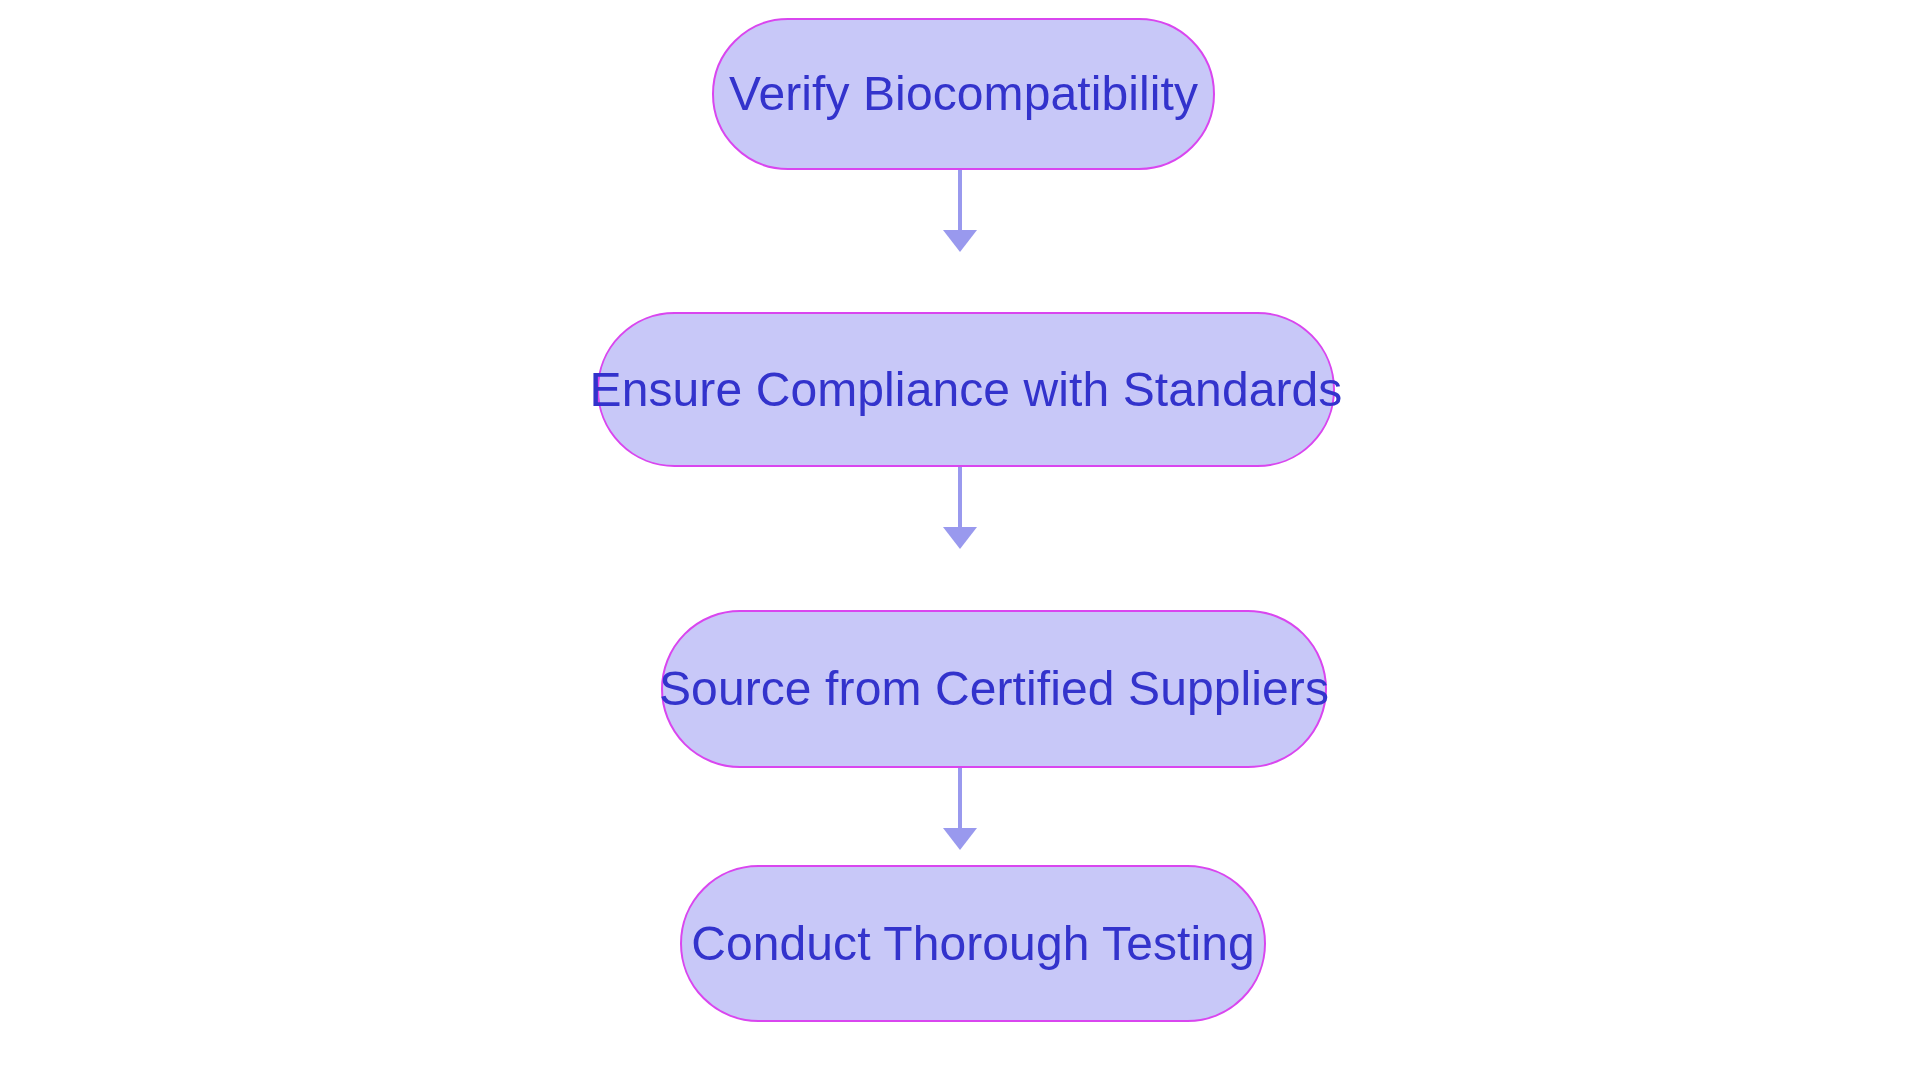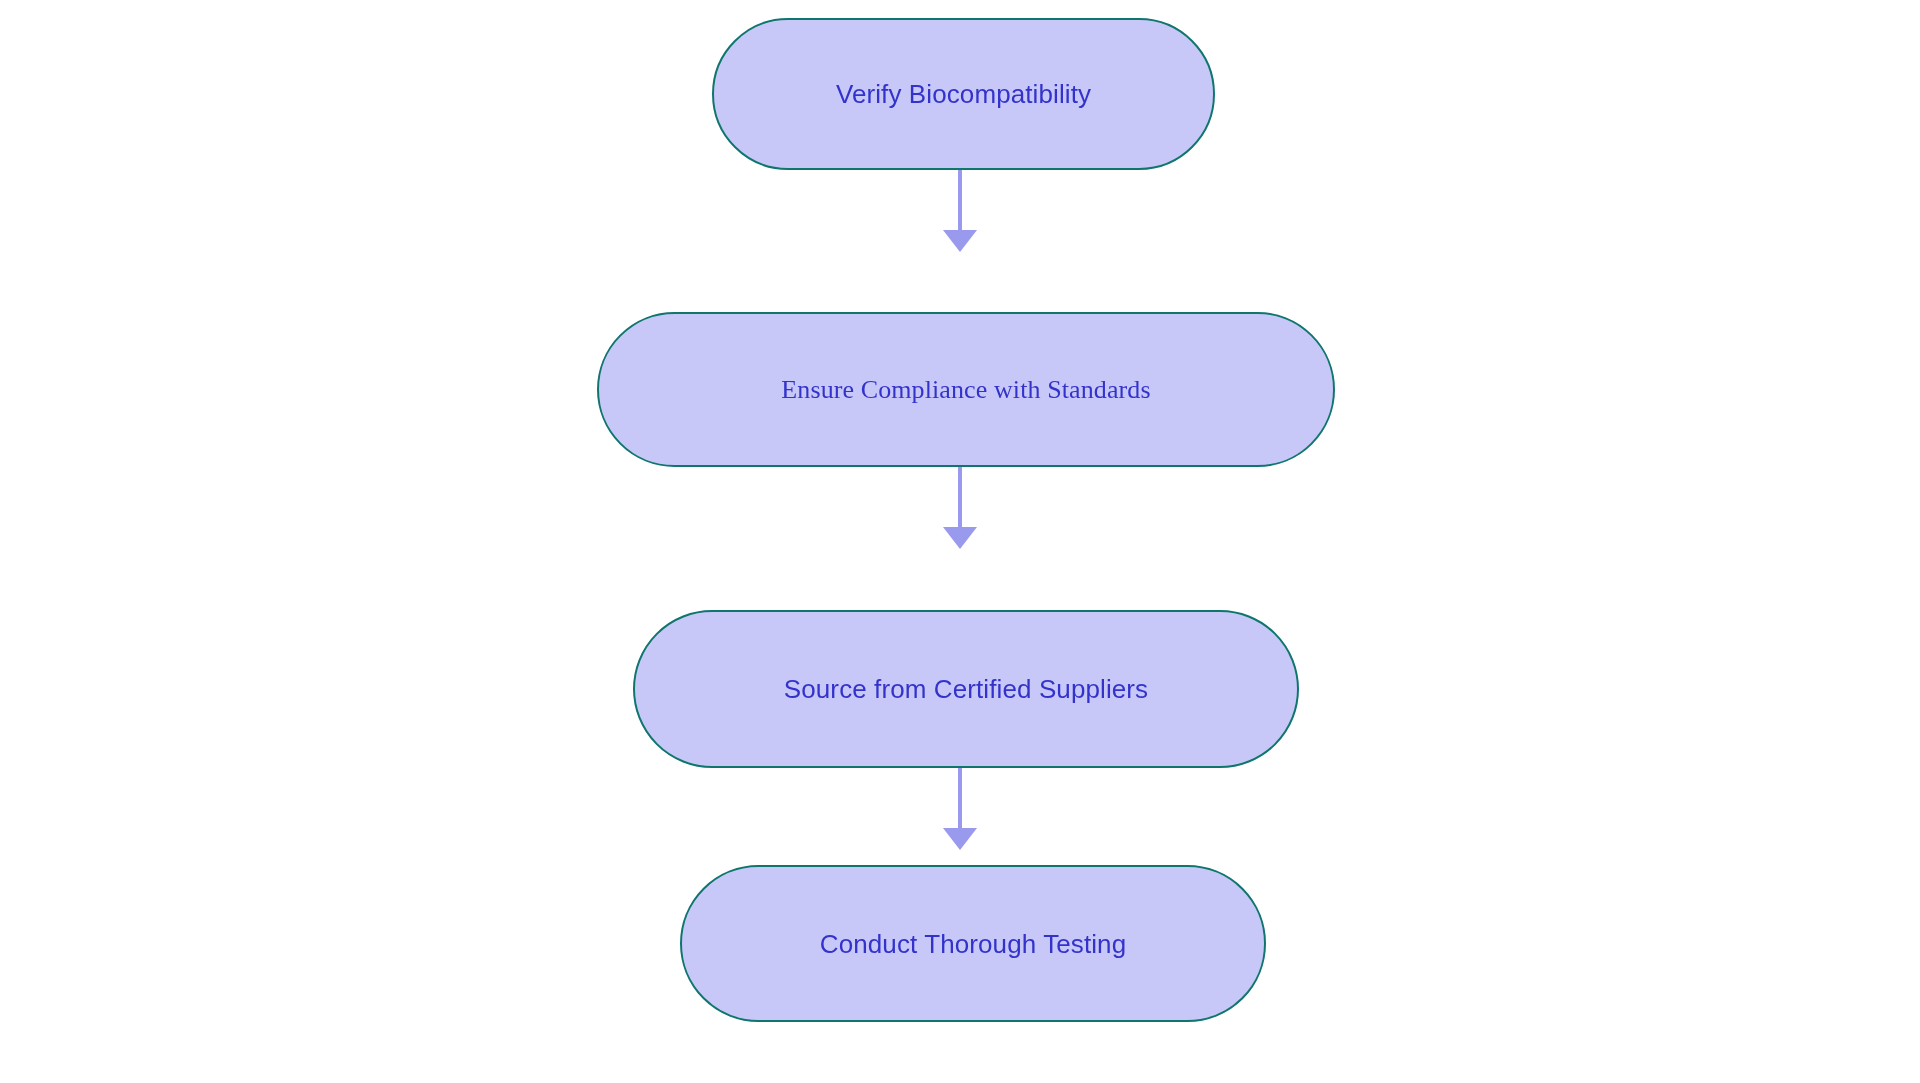--- a/index.html
+++ b/index.html
@@ -22,41 +22,41 @@
     background: #ffffff;
   }
 
   .flow-node {
     position: absolute;
     box-sizing: border-box;
     display: flex;
     align-items: center;
     justify-content: center;
     background: #c8c8f8;
-    border: 2px solid #0f766e;
+    border: 2px solid #d946ef;
     border-radius: 999px;
     color: #3333cc;
     font-family: "Liberation Sans", sans-serif;
-    font-size: 26px;
+    font-size: 48px;
     font-weight: 400;
     letter-spacing: 0.1px;
     line-height: 1;
     white-space: nowrap;
     user-select: none;
   }
 
   .node-label {
     display: block;
     color: #3333cc;
   }
 
   
   .node-1 { left: 712px; top: 18px;   width: 503px; height: 152px; }
-  .node-2 { left: 597px; top: 312px;  width: 738px; height: 155px; font-family: Liberation Serif, serif; }
-  .node-3 { left: 633px; top: 610px;  width: 666px; height: 158px; }
+  .node-2 { left: 597px; top: 312px;  width: 738px; height: 155px; }
+  .node-3 { left: 661px; top: 610px;  width: 666px; height: 158px; }
   .node-4 { left: 680px; top: 865px;  width: 586px; height: 157px; }
 
   
   .flow-edge {
     position: absolute;
     left: 0;
     top: 0;
     pointer-events: none;
   }
 

